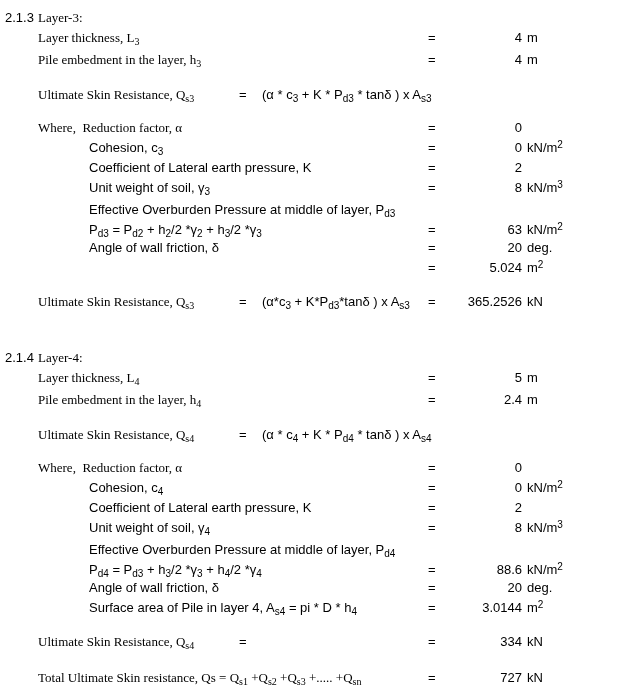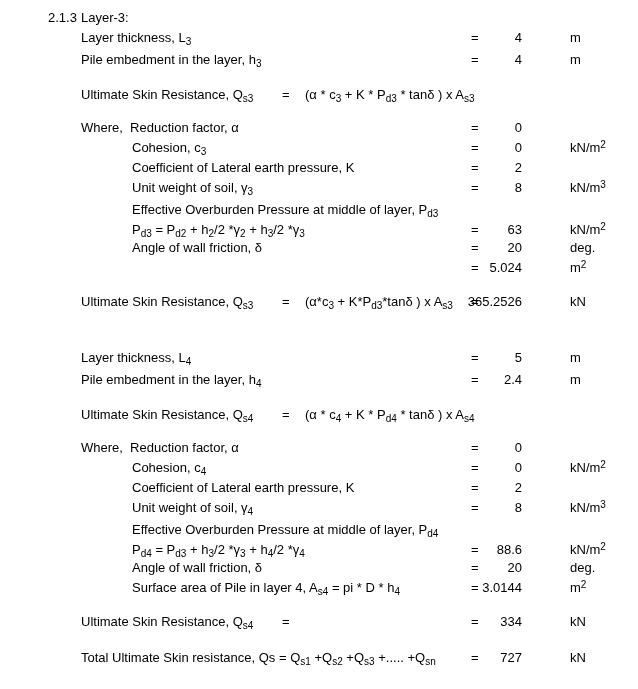--- a/index.html
+++ b/index.html
@@ -17,30 +17,29 @@
   }
   .sheet {
     position: relative;
     width: 638px;
     padding-top: 8px;
     box-sizing: border-box;
   }
   .row {
     position: relative;
     height: 20px;
-    margin-left: 43px;
   }
   .row > span {
     position: absolute;
     top: 0;
     line-height: 19px;
     white-space: pre;
   }
   .num   { left: 5px; }
-  .lvl1  { left: 38px; }
+  .lvl1  { left: 38px; font-family: Liberation Serif, serif; }
   .lvl2  { left: 89px; text-align: right; }
   .mideq { left: 239px; }
   .fml   { left: 262px; }
   .eq    { left: 428px; }
   .val   { right: 116px; text-align: right; }
   .unit  { left: 527px; }
   .sb { font-size: 10px; vertical-align: -3px; line-height: 0; }
   .sp { font-size: 10px; vertical-align: 4px;  line-height: 0; }
 </style>
 </head>
@@ -115,20 +114,24 @@
     <div class="row" style="height: 14px;"></div>
     <div class="row">
       <span class="lvl1">Ultimate Skin Resistance, Q<span class="sb">s3</span></span>
       <span class="mideq">=</span>
       <span class="fml">(α*c<span class="sb">3</span> + K*P<span class="sb">d3</span>*tanδ ) x A<span class="sb">s3</span></span>
       <span class="eq">=</span>
       <span class="val">365.2526</span>
       <span class="unit">kN</span>
     </div>
     <div class="row" style="height: 36px;"></div>
+    <div class="row">
+      <span class="num">2.1.4</span>
+      <span class="lvl1">Layer-4:</span>
+    </div>
     <div class="row" style="height: 22px;">
       <span class="lvl1">Layer thickness, L<span class="sb">4</span></span>
       <span class="eq">=</span>
       <span class="val">5</span>
       <span class="unit">m</span>
     </div>
     <div class="row">
       <span class="lvl1">Pile embedment in the layer, h<span class="sb">4</span></span>
       <span class="eq">=</span>
       <span class="val">2.4</span>

